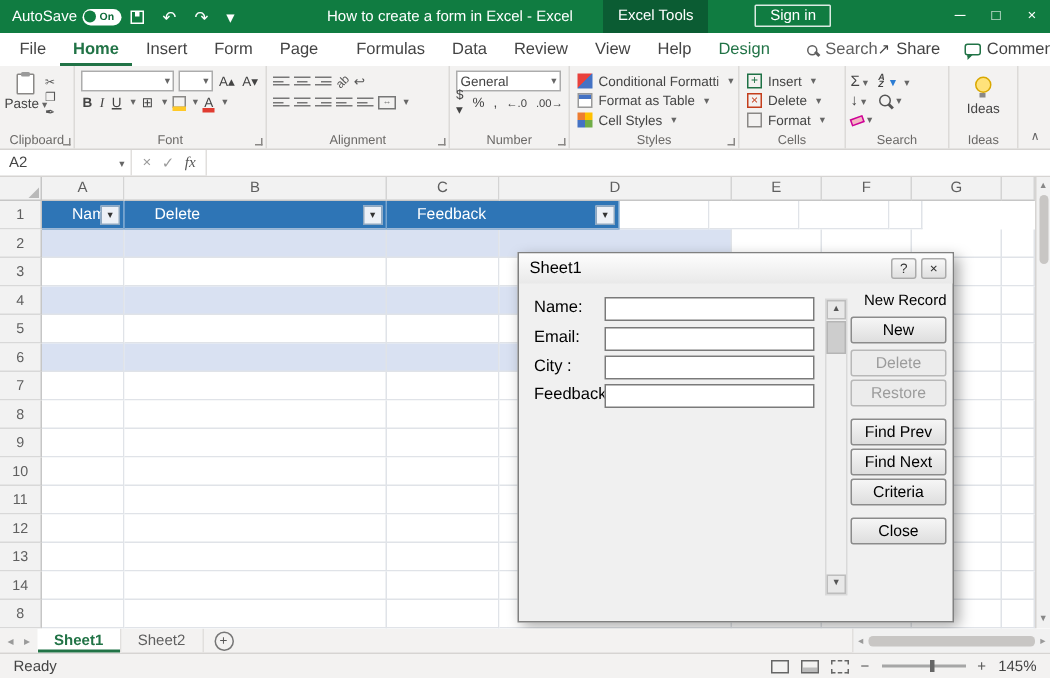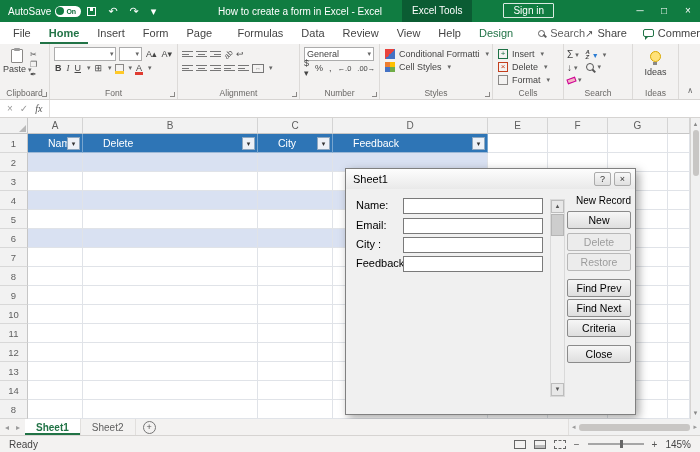--- a/index.html
+++ b/index.html
@@ -307,20 +307,25 @@
       <span class="launcher"></span>
     </div>
 
     <div class="rgroup g-styles">
       <div class="stylerow">
         <span class="sic cf"></span>
         <span class="slabel">Conditional Formatting</span>
           <span class="caret">▾</span>
       </div>
       <div class="stylerow">
+        <span class="sic fat"></span>
+        <span class="slabel">Format as Table</span>
+          <span class="caret">▾</span>
+      </div>
+      <div class="stylerow">
         <span class="sic cs"></span>
         <span class="slabel">Cell Styles</span>
           <span class="caret">▾</span>
       </div>
       <div class="rg-label">Styles</div>
       <span class="launcher"></span>
     </div>
 
     <div class="rgroup g-cells">
       <div class="crow">
@@ -378,20 +383,24 @@
         <div class="bulb"></div>
         <div>Ideas</div>
       </div>
       <div class="rg-label">Ideas</div>
     </div>
 
     <span class="ribcollapse">∧</span>
   </div>
 
   <div class="formulabar">
+    <div class="namebox">
+      <span>A2</span>
+      <span class="caret">▾</span>
+    </div>
     <div class="fbicons">
       <span>×</span>
       <span>✓</span>
       <span class="fx">fx</span>
     </div>
     <input class="fbinput" style="">
   </div>
 
   <div class="sheetwrap">
     <div class="colheaders">
@@ -403,21 +412,20 @@
         <div class="colh" style="width: 60px;">E</div>
         <div class="colh" style="width: 60px;">F</div>
         <div class="colh" style="width: 60px;">G</div>
         <div class="colh" style="width: 22px;"></div>
       </div>
     <div>
         <div class="grow">
           <div class="rowh">1</div>
           <div class="cell thead" style="width: 55px;"><span>Name</span><div class="filterbtn">▾</div></div>
           <div class="cell thead" style="width: 175px;"><span>Delete</span><div class="filterbtn">▾</div></div>
-          <div class="cell thead" style="width: 75px;"><span>City</span><div class="filterbtn">▾</div></div>
           <div class="cell thead" style="width: 155px;"><span>Feedback</span><div class="filterbtn">▾</div></div>
           <div class="cell" style="width: 60px;"></div>
           <div class="cell" style="width: 60px;"></div>
           <div class="cell" style="width: 60px;"></div>
           <div class="cell" style="width: 22px;"></div>
         </div>
         <div class="grow">
           <div class="rowh">2</div>
           <div class="cell band" style="width: 55px;"></div>
           <div class="cell band" style="width: 175px;"></div>

